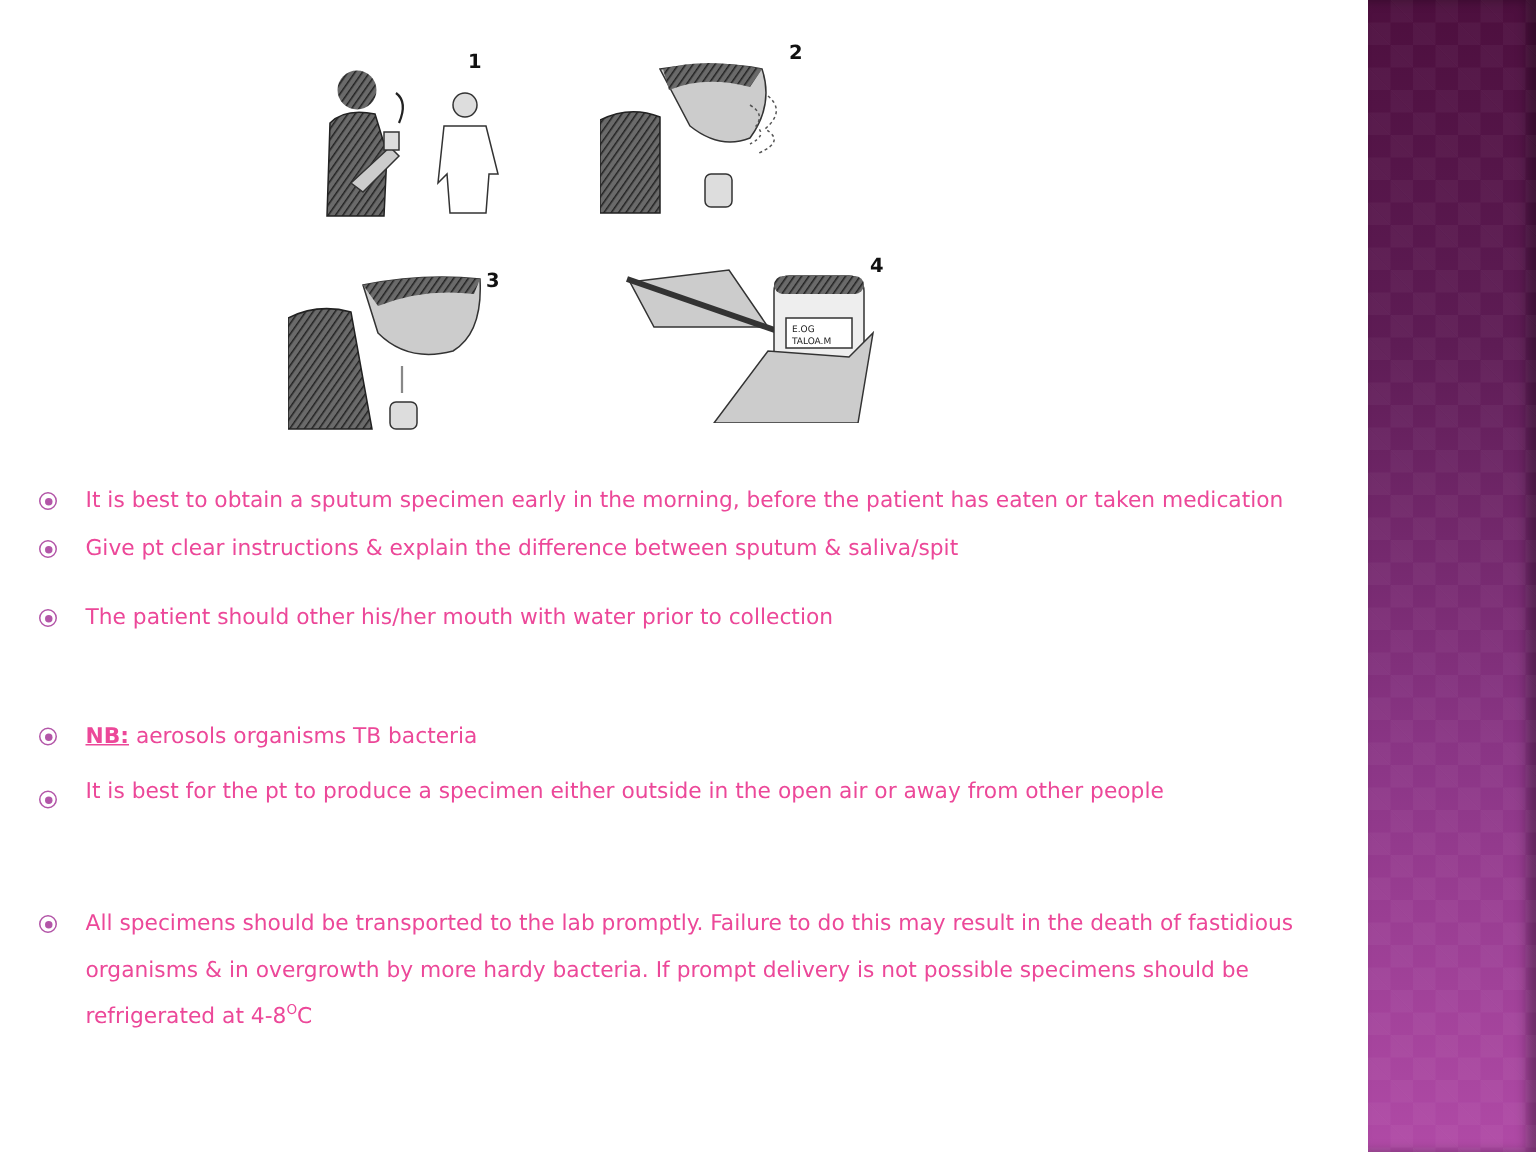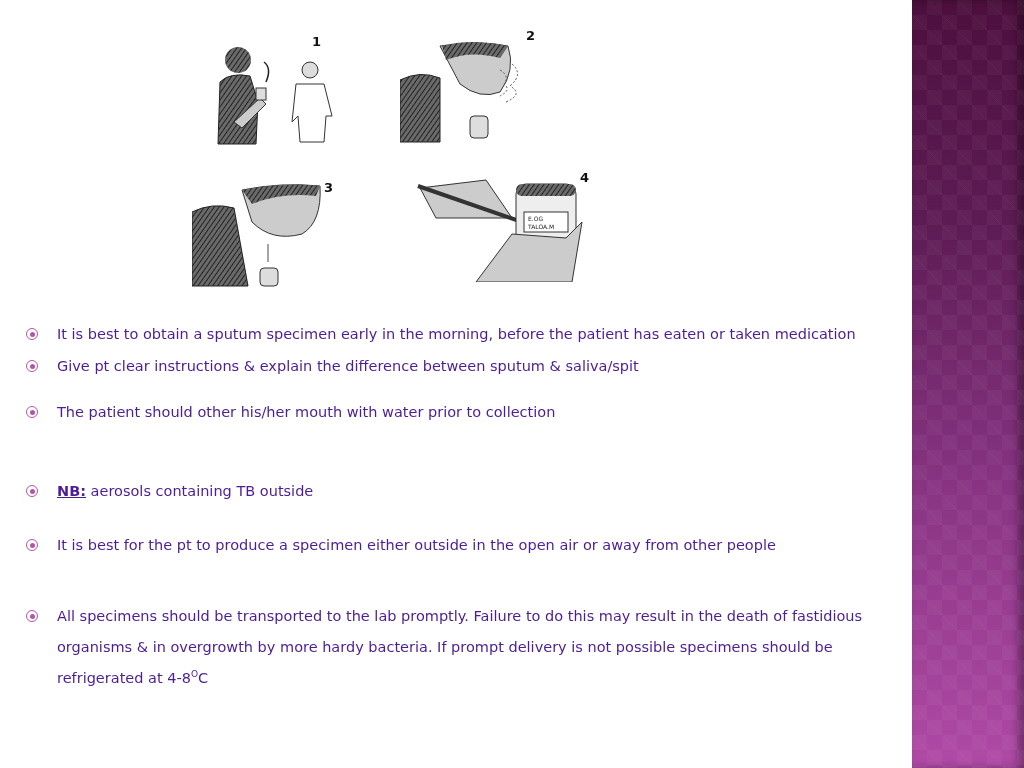--- a/index.html
+++ b/index.html
@@ -23,21 +23,21 @@
   .figure { position: absolute; left: 190px; top: 28px; width: 410px; height: 262px; }
   .panel { position: absolute; }
   .panel svg { display: block; }
   .panel-num {
     position: absolute; font-family: "DejaVu Sans", sans-serif; font-weight: bold;
     font-size: 13px; color: #111;
   }
   .bullets { position: absolute; left: 26px; top: 322px; width: 880px; }
   .bullet {
     position: absolute; left: 0; display: flex; align-items: flex-start;
-    font-size: 14.5px; color: #4c1d95; line-height: 31px;
+    font-size: 14.5px; color: #ec4899; line-height: 31px;
   }
   .bullet-icon {
     width: 12px; height: 12px; margin-top: 9px; margin-right: 19px; flex: 0 0 12px;
     border-radius: 50%; border: 1px solid #b356a8; box-sizing: border-box;
     display: flex; align-items: center; justify-content: center;
   }
   .bullet-icon::after {
     content: ""; width: 5px; height: 5px; border-radius: 50%; background: #b356a8;
   }
   .bullet-text { width: 840px; }
@@ -116,23 +116,23 @@
   <div class="bullet" style="top:29px;">
     <span class="bullet-icon"></span>
     <span class="bullet-text">Give pt clear instructions &amp; explain the difference between sputum &amp; saliva/spit</span>
   </div>
   <div class="bullet" style="top:75px;">
     <span class="bullet-icon"></span>
     <span class="bullet-text">The patient should other his/her mouth with water prior to collection</span>
   </div>
   <div class="bullet" style="top:154px;">
     <span class="bullet-icon"></span>
-    <span class="bullet-text"><span class="bold">NB:</span><span> aerosols containing TB outside</span></span>
+    <span class="bullet-text"><span class="bold">NB:</span><span> aerosols organisms TB bacteria</span></span>
   </div>
-  <div class="bullet" style="top:208px;">
+  <div class="bullet" style="top:191px;align-items:center;">
     <span class="bullet-icon"></span>
     <span class="bullet-text">It is best for the pt to produce a specimen either outside in the open air or away from other people</span>
   </div>
   <div class="bullet" style="top:279px;">
     <span class="bullet-icon"></span>
     <span class="bullet-text"><span>All specimens should be transported to the lab promptly. Failure to do this may result in the death of fastidious organisms &amp; in overgrowth by more hardy bacteria. If prompt delivery is not possible specimens should be refrigerated at 4-8</span><sup>O</sup><span>C</span></span>
   </div>
 </div>
 
 </body></html>

